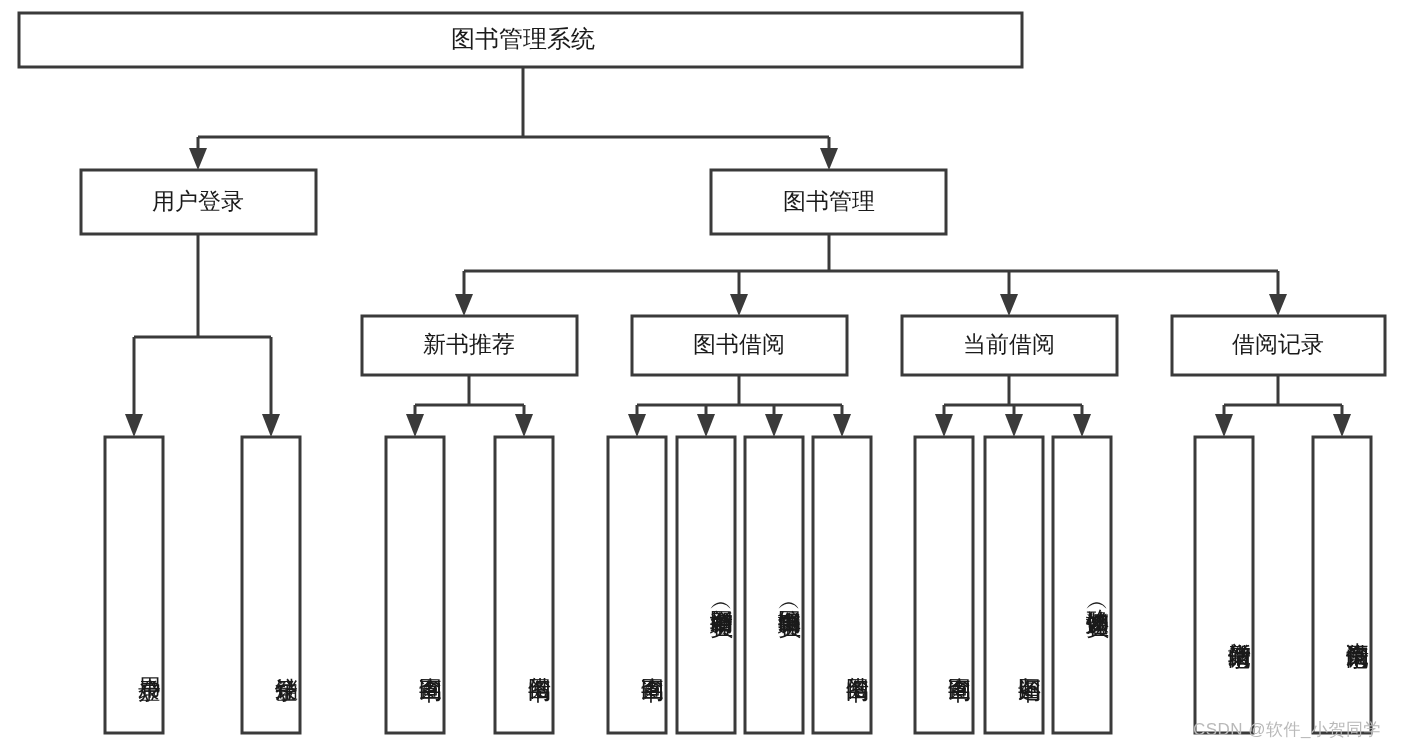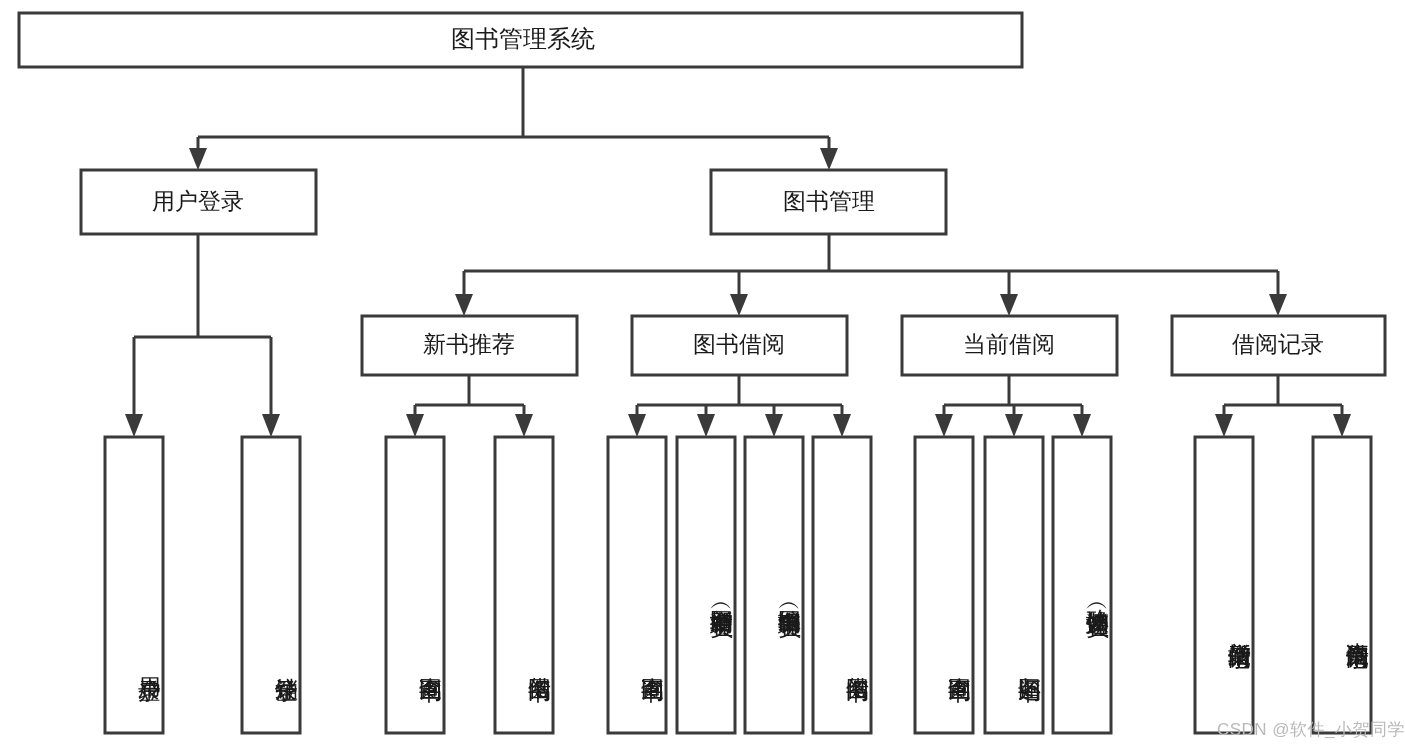--- a/index.html
+++ b/index.html
@@ -62,21 +62,21 @@
     text-orientation: upright;
     letter-spacing: 1px;
     white-space: nowrap;
     display: flex;
     align-items: flex-start;
     justify-content: center;
     pointer-events: none;
   }
   .watermark {
     position: absolute;
-    right: 0;
+    right: 24px;
     bottom: 6px;
     font-family: "Liberation Sans", "DejaVu Sans", sans-serif;
     font-size: 17px;
     color: #b9b9b9;
     letter-spacing: 0.5px;
     white-space: nowrap;
   }
 </style>
 </head>
 <body>

